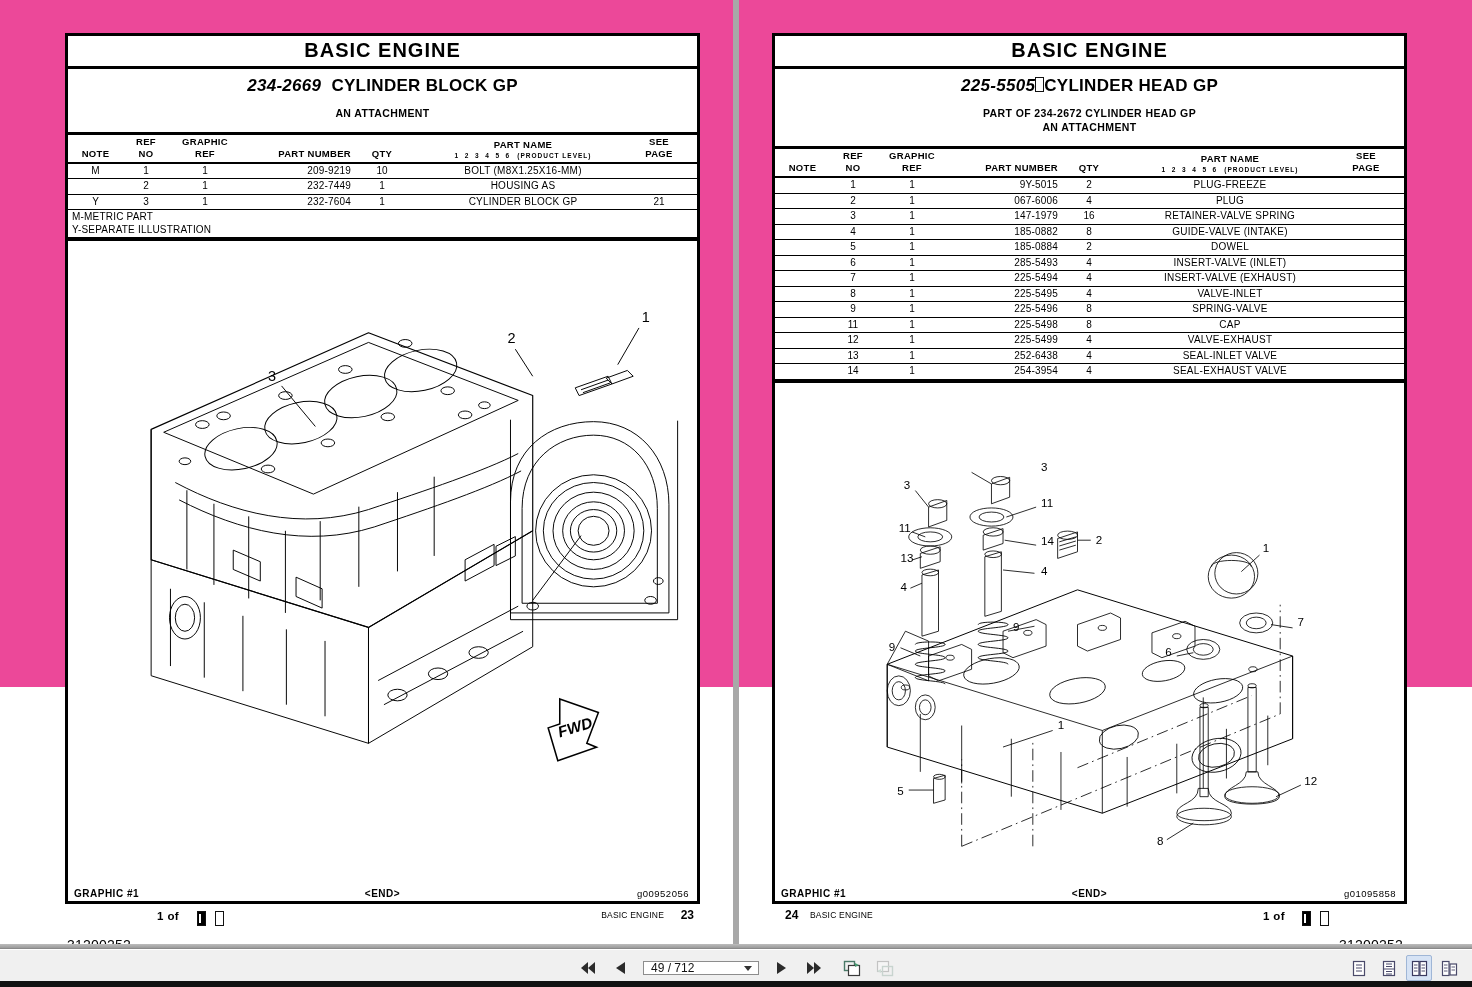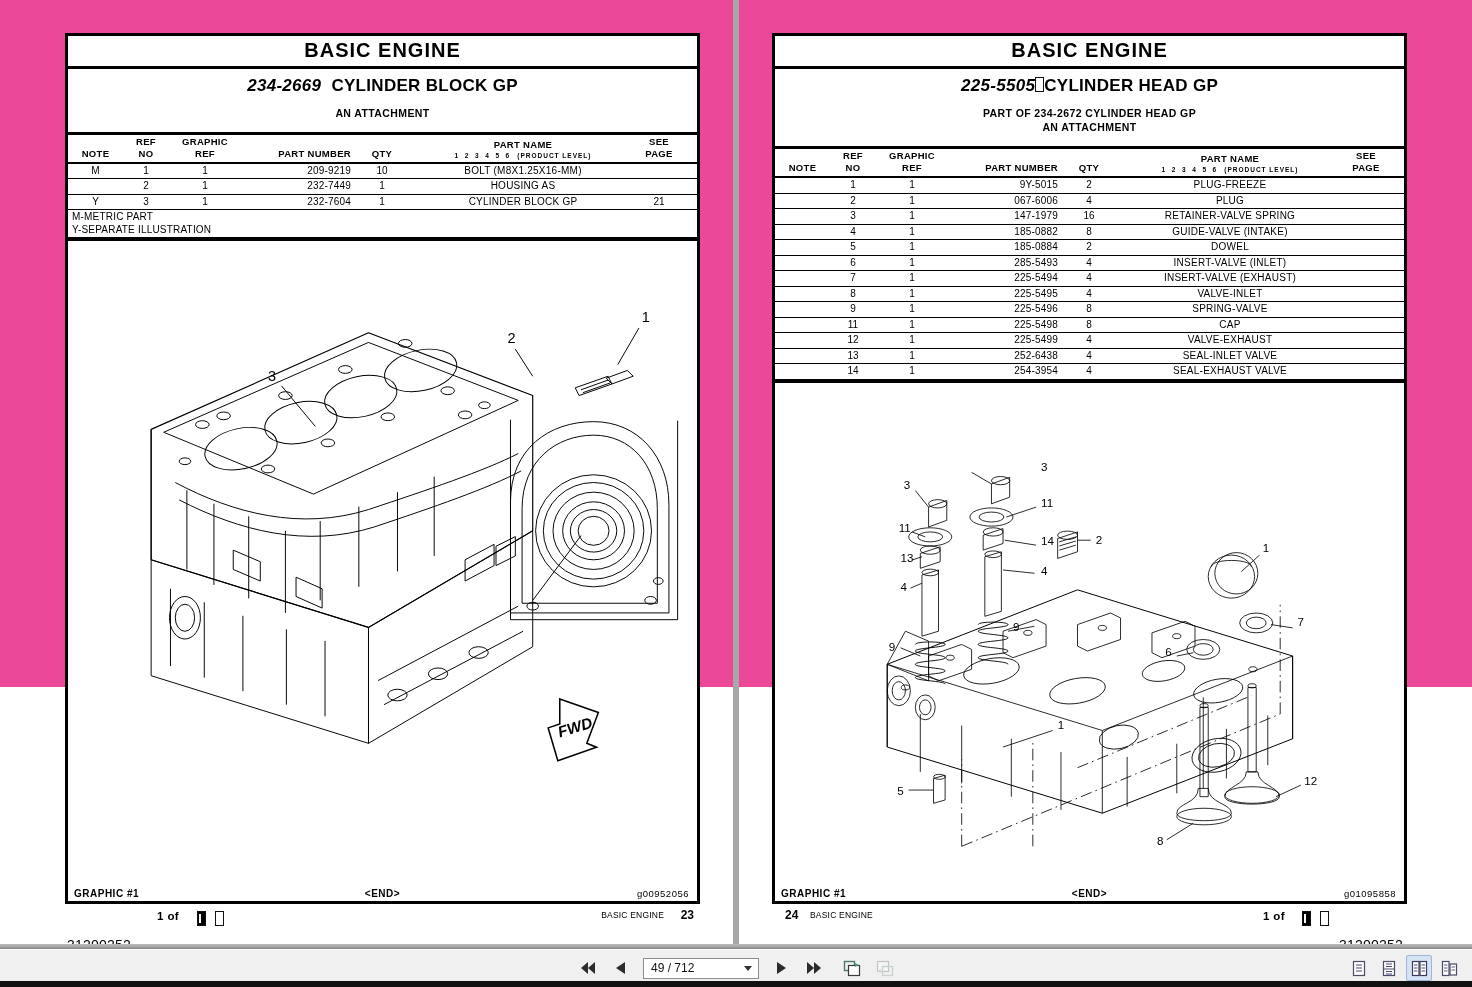--- a/index.html
+++ b/index.html
@@ -157,21 +157,21 @@
     display:flex;align-items:center;gap:4px;
   }
   .tb-btn{
     width:24px;height:24px;display:flex;align-items:center;justify-content:center;
     border:1px solid transparent;border-radius:2px;cursor:pointer;
   }
   .tb-btn.active{border:1px solid #9fb6d6;background:#d6e3f5;}
   .tb-btn.disabled{opacity:.38;cursor:default;}
   .pagebox{
     display:flex;align-items:center;
-    width:116px;height:21px;background:#fff;border:1px solid #8d8d8d;
+    width:116px;height:14px;background:#fff;border:1px solid #8d8d8d;
     font-size:12px;color:#111;padding:0 4px 0 7px;
     box-sizing:border-box;margin:0 4px;
     font-family:"Liberation Sans", sans-serif;
   }
   .pagebox .val{flex:1;}
   .pagebox .caret{
     width:0;height:0;border-left:4px solid transparent;border-right:4px solid transparent;
     border-top:5px solid #333;margin-right:2px;
   }
   

